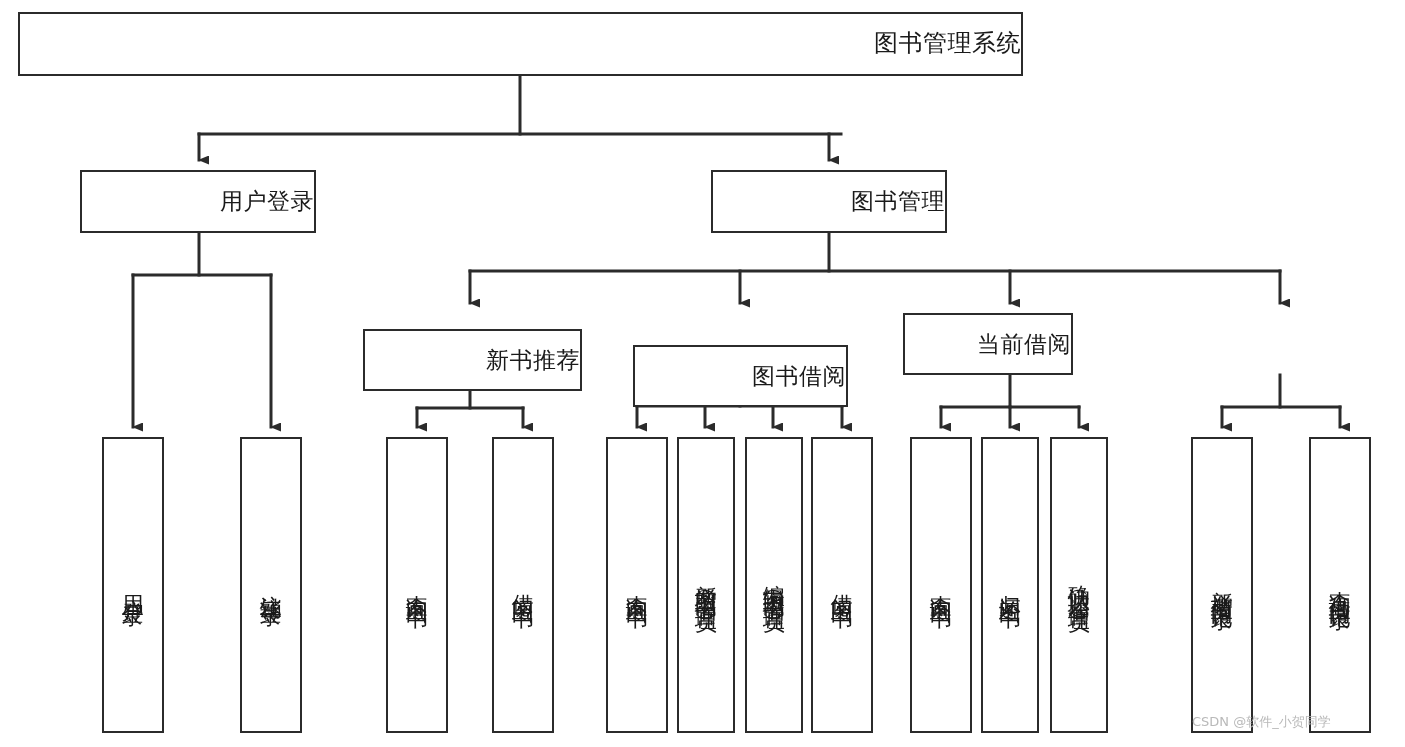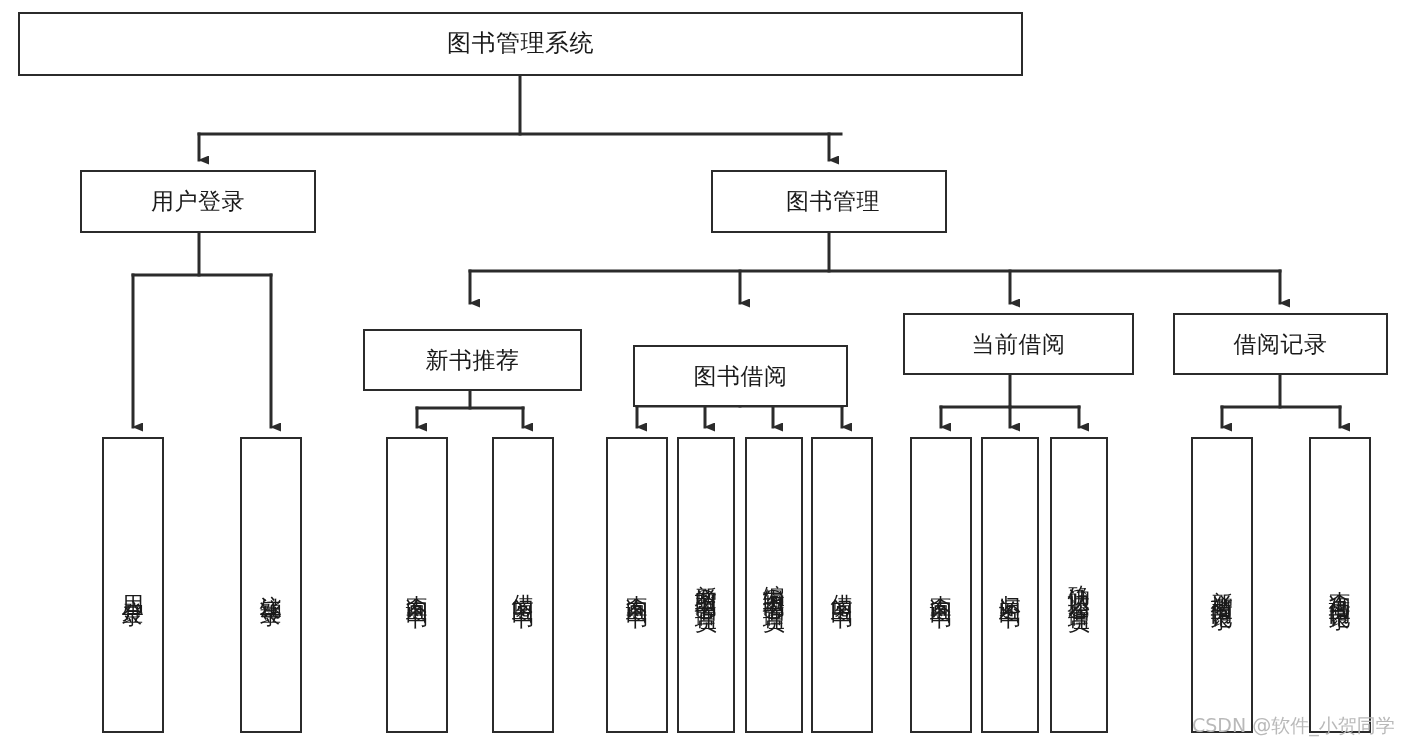--- a/index.html
+++ b/index.html
@@ -26,21 +26,21 @@
     height: 747px;
     pointer-events: none;
   }
   .node {
     position: absolute;
     box-sizing: border-box;
     background: #ffffff;
     border: 2px solid #2b2b2b;
     display: flex;
     align-items: center;
-    justify-content: center;
+    justify-content: flex-end;
     color: #1a1a1a;
     z-index: 2;
   }
   .node .lbl {
     display: block;
     text-align: center;
     line-height: 1.05;
     white-space: nowrap;
   }
   
@@ -60,21 +60,21 @@
     writing-mode: vertical-rl;
     text-orientation: upright;
     font-size: 22px;
     line-height: 1.25;
     letter-spacing: 4px;
     white-space: nowrap;
   }
   .watermark {
     position: absolute;
     color: #b9b9b9;
-    font-size: 19px;
+    font-size: 13px;
     white-space: nowrap;
     z-index: 5;
     font-family: "DejaVu Sans", "Liberation Sans", sans-serif;
   }
 </style>
 </head>
 <body>
 
 <div id="canvas">
 
@@ -138,25 +138,22 @@
   <div class="node horiz" style="left:711px; top:170px; width:236px; height:63px;padding-left:8px;">
     <span class="lbl">图书管理</span>
   </div>
 
   <div class="node horiz" style="left:363px; top:313px; width:219px; height:62px;margin-top:16px;">
     <span class="lbl">新书推荐</span>
   </div>
   <div class="node horiz" style="left:633px; top:313px; width:215px; height:62px;margin-top:32px;">
     <span class="lbl">图书借阅</span>
   </div>
-  <div class="node horiz" style="left:903px; top:313px; width:231px; height:62px;">
+  <div class="node horiz" style="left:903px; top:313px; width:170px; height:62px;">
     <span class="lbl">当前借阅</span>
-  </div>
-  <div class="node horiz" style="left:1173px; top:313px; width:215px; height:62px;">
-    <span class="lbl">借阅记录</span>
   </div>
 
   <div class="node vert" style="left:102px; top:437px; width:62px; height:296px;">
     <span class="lbl">用户登录</span>
   </div>
   <div class="node vert" style="left:240px; top:437px; width:62px; height:296px;">
     <span class="lbl">注销登录</span>
   </div>
 
   <div class="node vert" style="left:386px; top:437px; width:62px; height:296px;">

